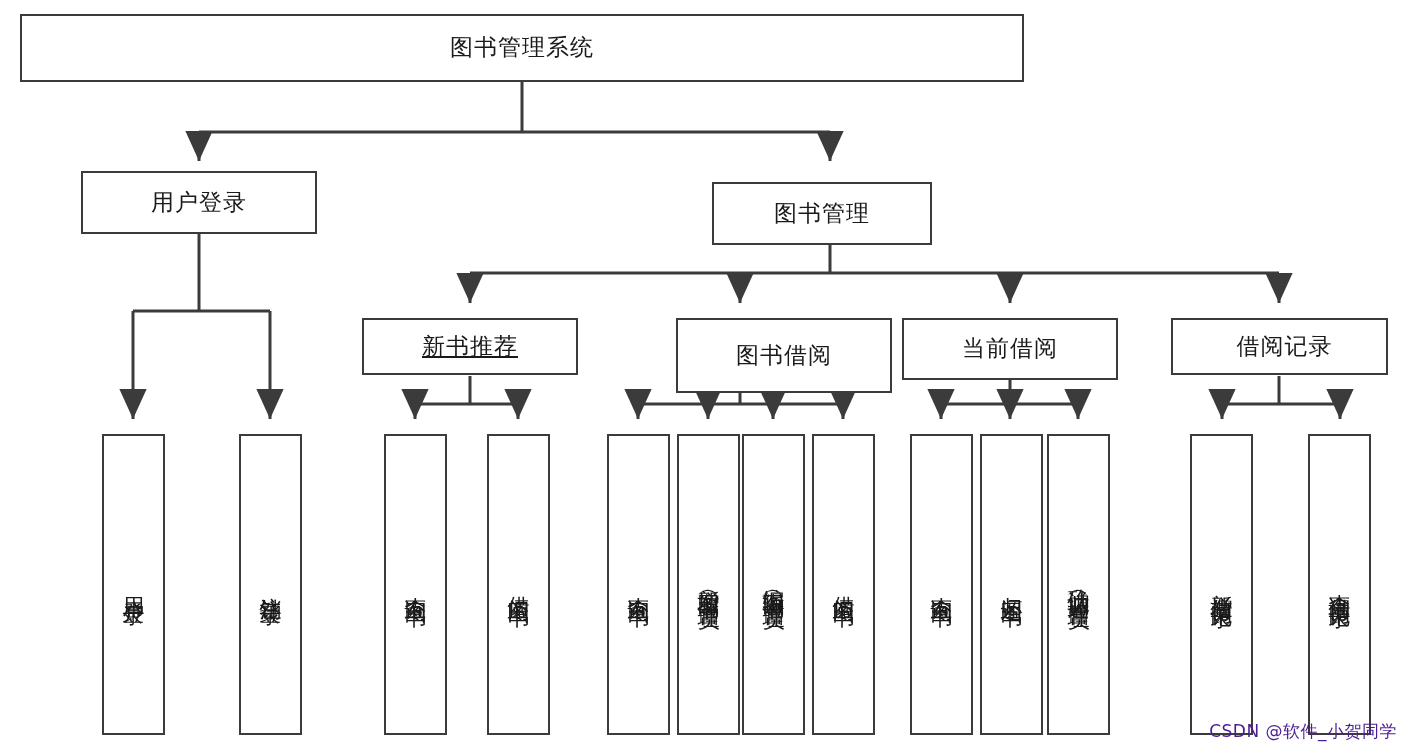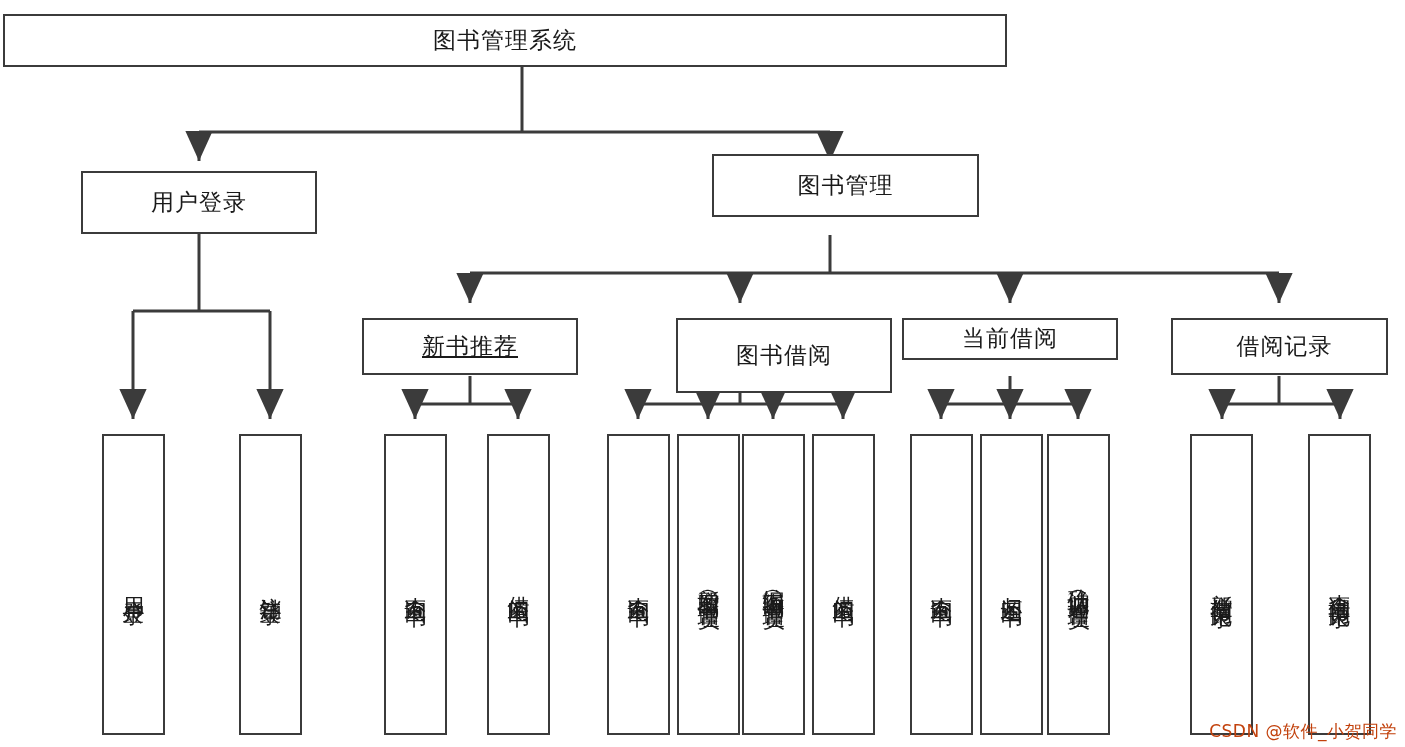--- a/index.html
+++ b/index.html
@@ -56,21 +56,21 @@
   }
   .node .hlabel {
     display: block;
     white-space: nowrap;
   }
   #watermark {
     position: absolute;
     right: 8px;
     bottom: 4px;
     font-size: 17px;
-    color: #c2410c;
+    color: #4c1d95;
     letter-spacing: 0.5px;
     white-space: nowrap;
     z-index: 5;
     font-family: "DejaVu Sans", "Liberation Sans", sans-serif;
   }
 </style>
 </head>
 <body>
 
 <div id="canvas">
@@ -121,38 +121,38 @@
       <path d="M 1010 404 L 1010 419" marker-end="url(#arrowdn)"></path>
       <path d="M 1078 404 L 1078 419" marker-end="url(#arrowdn)"></path>
 
       <path d="M 1279 376 L 1279 404"></path>
       <path d="M 1222 404 L 1340 404"></path>
       <path d="M 1222 404 L 1222 419" marker-end="url(#arrowdn)"></path>
       <path d="M 1340 404 L 1340 419" marker-end="url(#arrowdn)"></path>
     </g>
   </svg>
 
-  <div class="node horiz" style="left:3px; top:14px; width:1004px; height:53px;">
+  <div class="node horiz" style="left:20px; top:14px; width:1004px; height:68px;">
     <span class="hlabel">图书管理系统</span>
   </div>
 
   <div class="node horiz" style="left:81px; top:171px; width:236px; height:63px;">
     <span class="hlabel">用户登录</span>
   </div>
-  <div class="node horiz" style="left:712px; top:154px; width:267px; height:63px;align-items:center;">
+  <div class="node horiz" style="left:712px; top:182px; width:220px; height:63px;align-items:center;">
     <span class="hlabel">图书管理</span>
   </div>
 
   <div class="node horiz" style="left:362px; top:318px; width:216px; height:57px;text-decoration:underline;">
     <span class="hlabel">新书推荐</span>
   </div>
   <div class="node horiz" style="left:632px; top:318px; width:216px; height:75px;margin-left:44px;">
     <span class="hlabel">图书借阅</span>
   </div>
-  <div class="node horiz" style="left:902px; top:318px; width:216px; height:42px;">
+  <div class="node horiz" style="left:902px; top:318px; width:216px; height:62px;">
     <span class="hlabel">当前借阅</span>
   </div>
   <div class="node horiz" style="left:1171px; top:318px; width:217px; height:57px;padding-left:10px;">
     <span class="hlabel">借阅记录</span>
   </div>
 
   <div class="node vert" style="left:102px; top:434px; width:63px; height:301px;">
     <span class="vlabel">用户登录</span>
   </div>
   <div class="node vert" style="left:239px; top:434px; width:63px; height:301px;">

